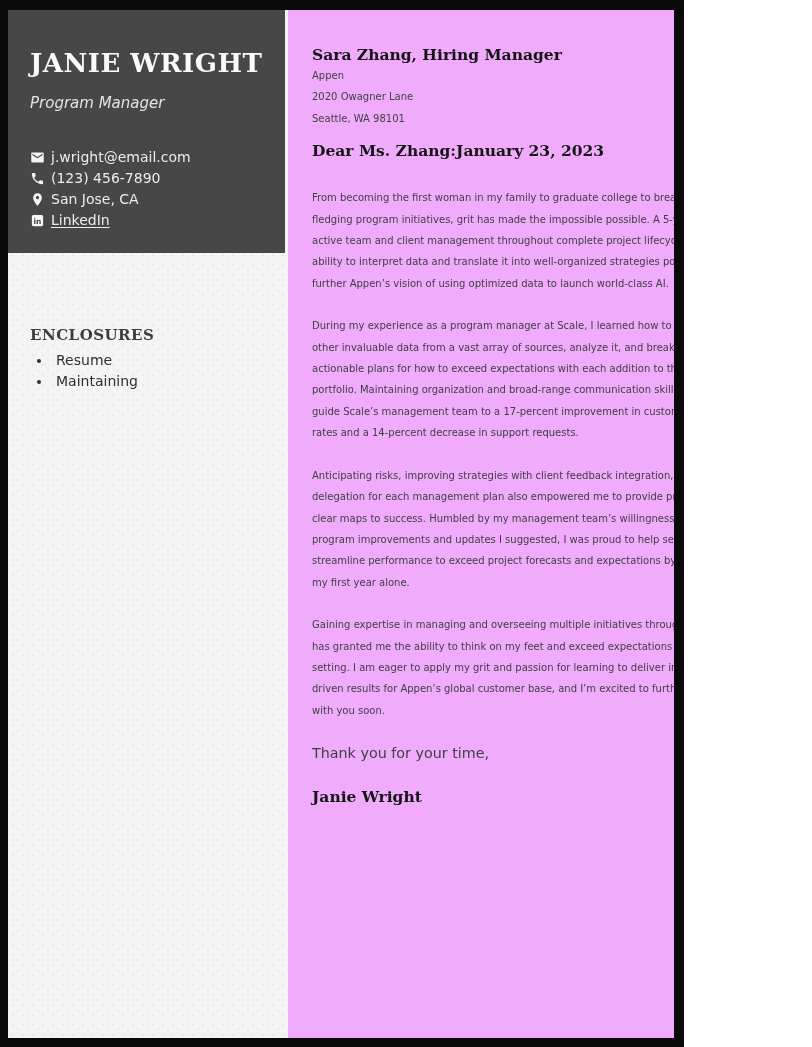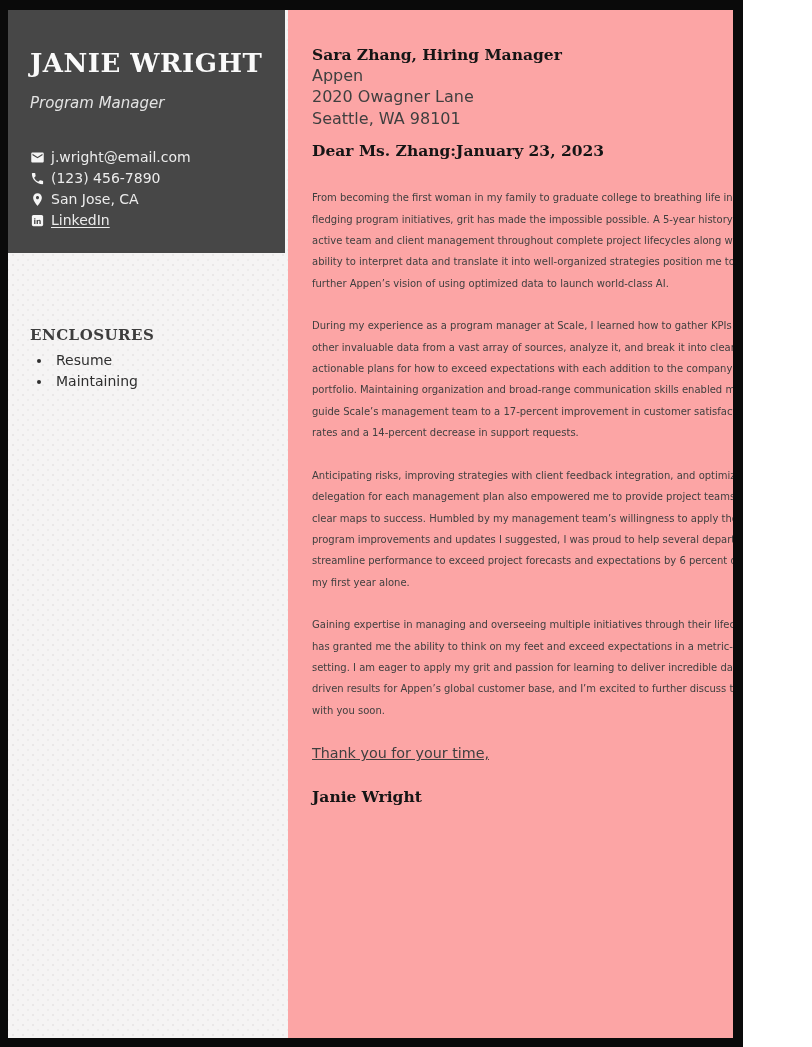--- a/index.html
+++ b/index.html
@@ -1,23 +1,23 @@
 <!DOCTYPE html>
 <html><head>
 <meta charset="utf-8">
 <style>
   * { margin: 0; padding: 0; box-sizing: border-box; }
   html, body { background: #ffffff; }
   body { font-family: "DejaVu Sans", sans-serif; }
 
   .page {
     position: relative;
-    width: 743px;
+    width: 684px;
     height: 1047px;
-    background: #fca5a5;
+    background: #f0abfc;
     overflow: hidden;
   }
 
   .frame {
     position: absolute;
     inset: 0;
     border-style: solid;
     border-color: #0a0a0a;
     border-width: 10px 10px 9px 8px;
     pointer-events: none;
@@ -110,21 +110,21 @@
     color: #3f3f3f;
   }
   .serif-bold {
     font-family: "DejaVu Serif", serif;
     font-weight: bold;
     color: #151515;
     font-size: 15.5px;
   }
   .recipient-name { line-height: 21px; }
   .address-line {
-    font-size: 16px;
+    font-size: 10px;
     line-height: 21.4px;
     color: #3f3f3f;
   }
   .salutation-row {
     display: flex;
     justify-content: flex-start;
     align-items: baseline;
     margin-top: 12px;
     margin-bottom: 27px;
   }
@@ -132,21 +132,20 @@
     font-size: 10px;
     line-height: 21.4px;
     color: #3f3f3f;
     margin-bottom: 21px;
   }
   .closing-line {
     font-size: 14.3px;
     line-height: 21.4px;
     color: #3f3f3f;
     margin-top: 22px;
-    text-decoration: underline;
   }
   .signature { margin-top: 22px; }
 </style>
 </head>
 <body>
 
 <div class="page">
 
   <div class="side-light"></div>
 

